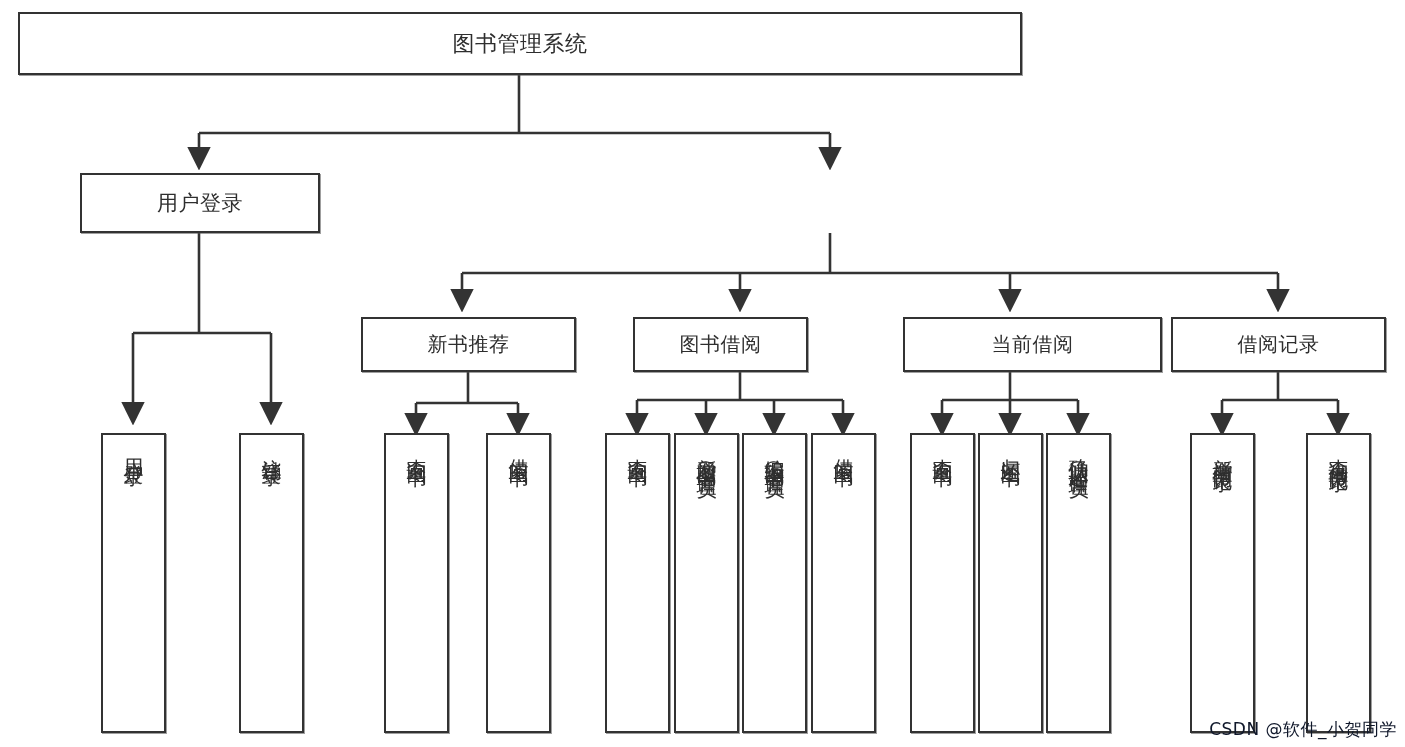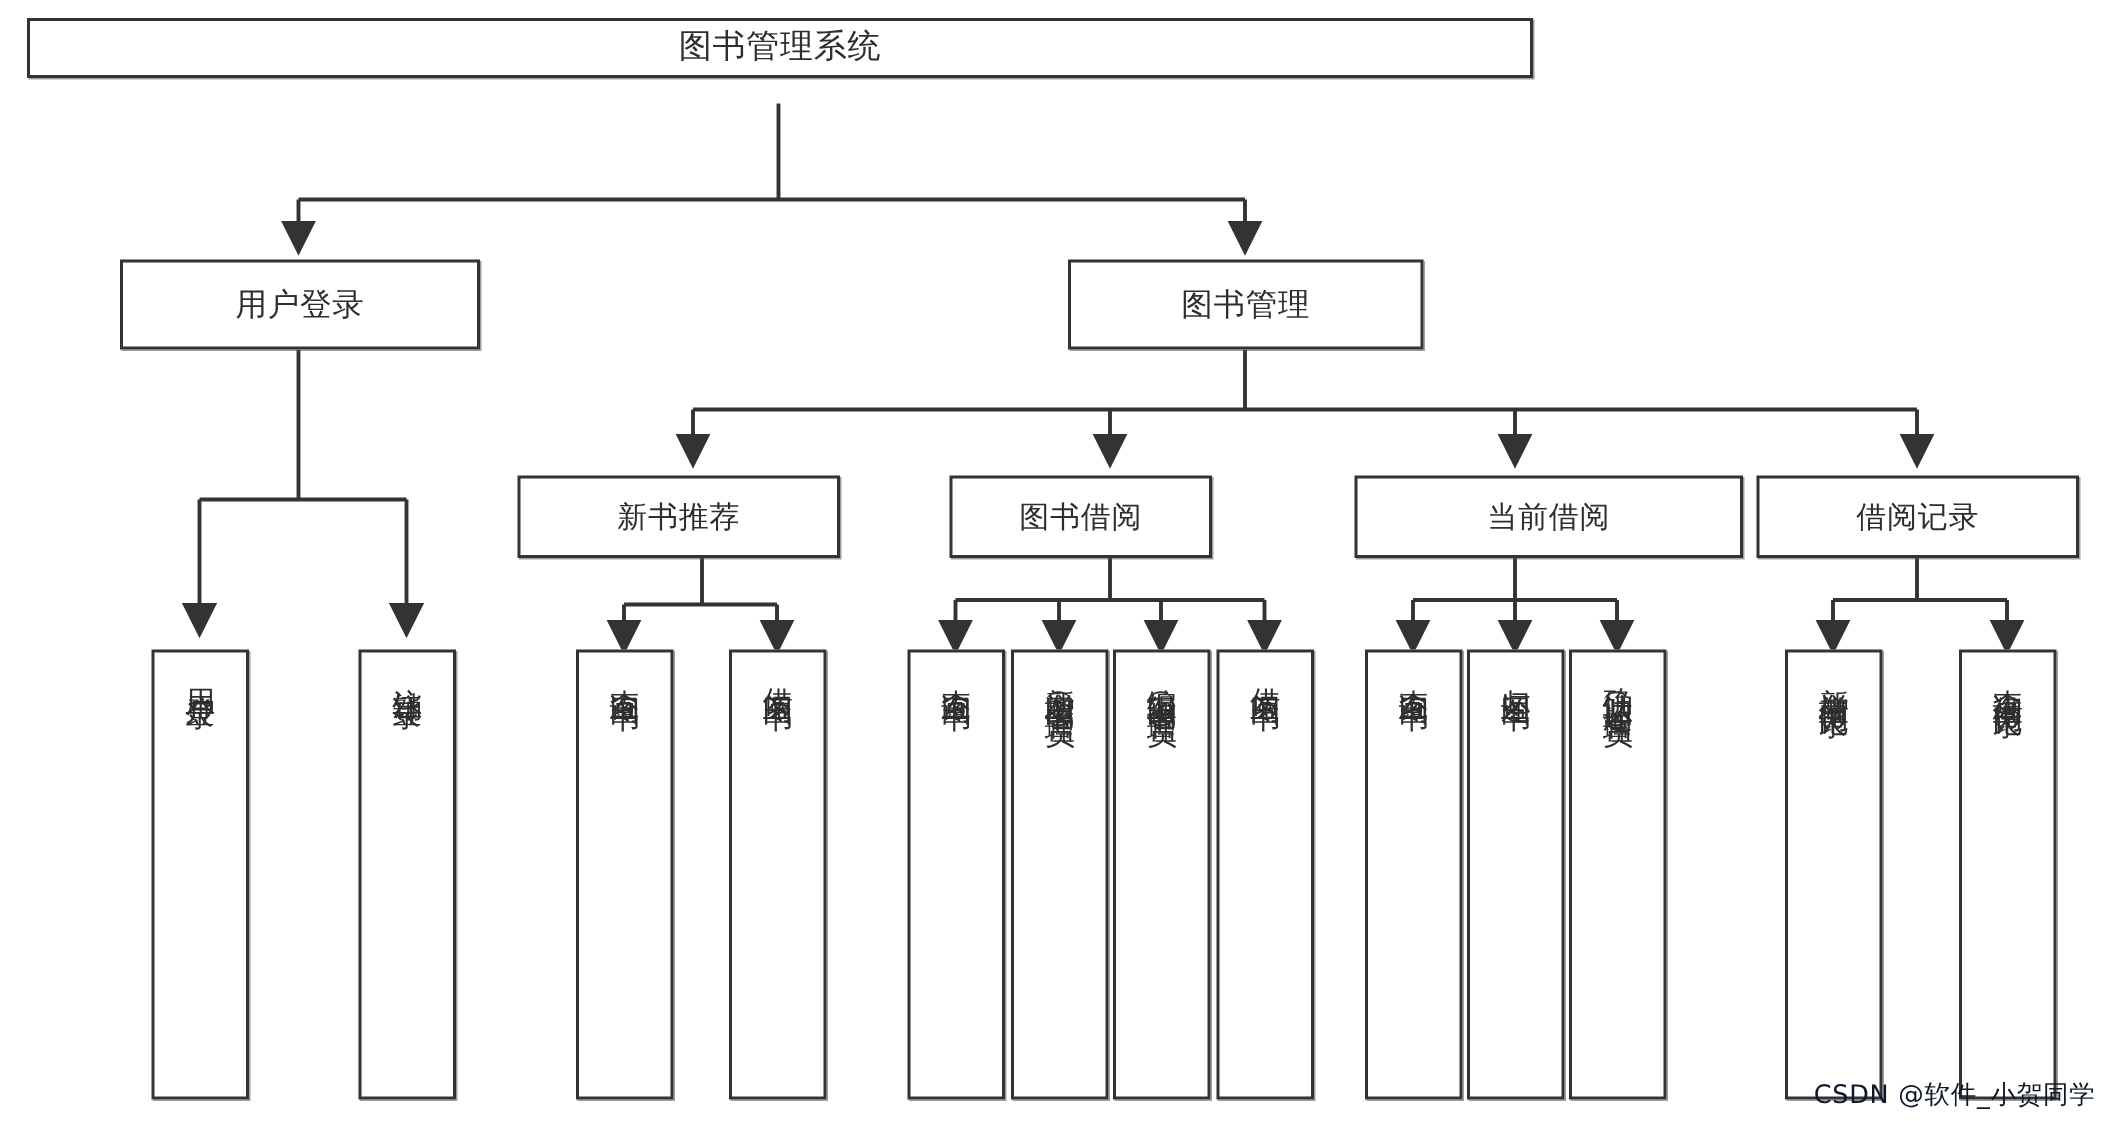--- a/index.html
+++ b/index.html
@@ -122,32 +122,29 @@
       <path d="M1010,400 L1010,424" marker-end="url(#arrowhead)"></path>
       <path d="M1078,400 L1078,424" marker-end="url(#arrowhead)"></path>
 
       <path d="M1278,372 L1278,400"></path>
       <path d="M1222,400 L1338,400"></path>
       <path d="M1222,400 L1222,424" marker-end="url(#arrowhead)"></path>
       <path d="M1338,400 L1338,424" marker-end="url(#arrowhead)"></path>
     </g>
   </svg>
 
-  <div class="node root" style="left:18px; top:12px; width:1004px; height:40px;">
+  <div class="node root" style="left:18px; top:12px; width:1004px; height:63px;">
     <span class="node-label">图书管理系统</span>
   </div>
 
   <div class="node level2" style="left:80px; top:173px; width:240px; height:60px;">
     <span class="node-label">用户登录</span>
   </div>
-  <div class="node level2" style="left:712px; top:173px; width:237px; height:60px;">
-    <span class="node-label">图书管理</span>
-  </div>
-
-  <div class="node level3" style="left:345px; top:317px; width:215px; height:55px;">
+
+  <div class="node level3" style="left:361px; top:317px; width:215px; height:55px;">
     <span class="node-label">新书推荐</span>
   </div>
   <div class="node level3" style="left:633px; top:317px; width:175px; height:55px;">
     <span class="node-label">图书借阅</span>
   </div>
   <div class="node level3" style="left:903px; top:317px; width:259px; height:55px;">
     <span class="node-label">当前借阅</span>
   </div>
   <div class="node level3" style="left:1171px; top:317px; width:215px; height:55px;">
     <span class="node-label">借阅记录</span>

